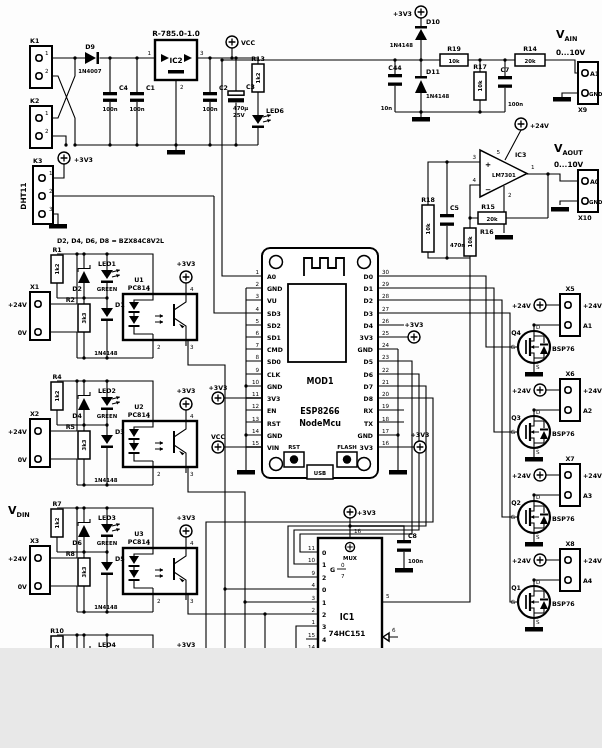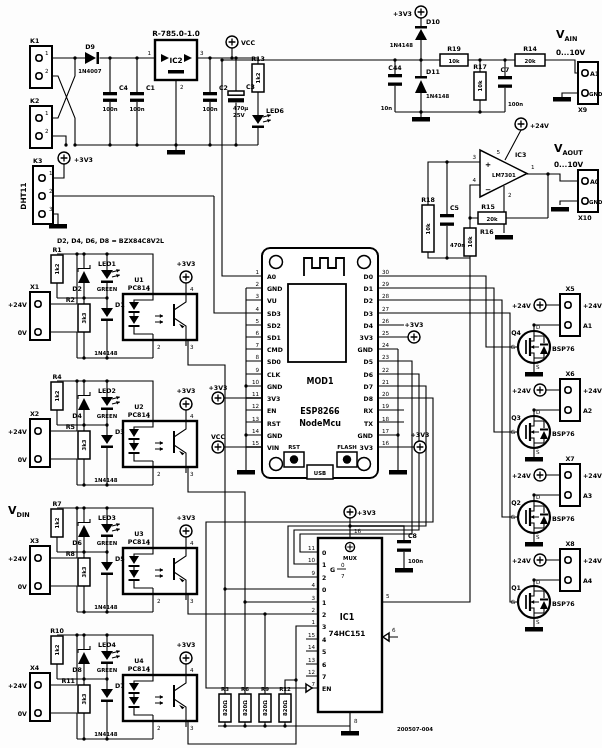--- a/index.html
+++ b/index.html
@@ -1,16 +1,16 @@
 <!DOCTYPE html>
 <html><head>
 <meta charset="utf-8">
 <style>
   html,body{margin:0;padding:0;background:#e8e8e8}
-  #canvas{width:602px;height:748px;background:#fdfdfd;position:relative;overflow:hidden}
+  #canvas{width:602px;height:648px;background:#fdfdfd;position:relative;overflow:hidden}
   svg{display:block}
   text{font-family:"DejaVu Sans",sans-serif;fill:#000}
   .r{font-size:6.3px;font-weight:bold}
   .pn{font-size:5.6px}
   .pl{font-size:6.2px;font-weight:bold}
   .ic{font-size:8px;font-weight:bold}
   .ic2{font-size:7.3px;font-weight:bold}
   .s5{font-size:5.4px;font-weight:bold}
   .big{font-size:11px;font-weight:bold}
   .sub{font-size:6.5px;font-weight:bold}

